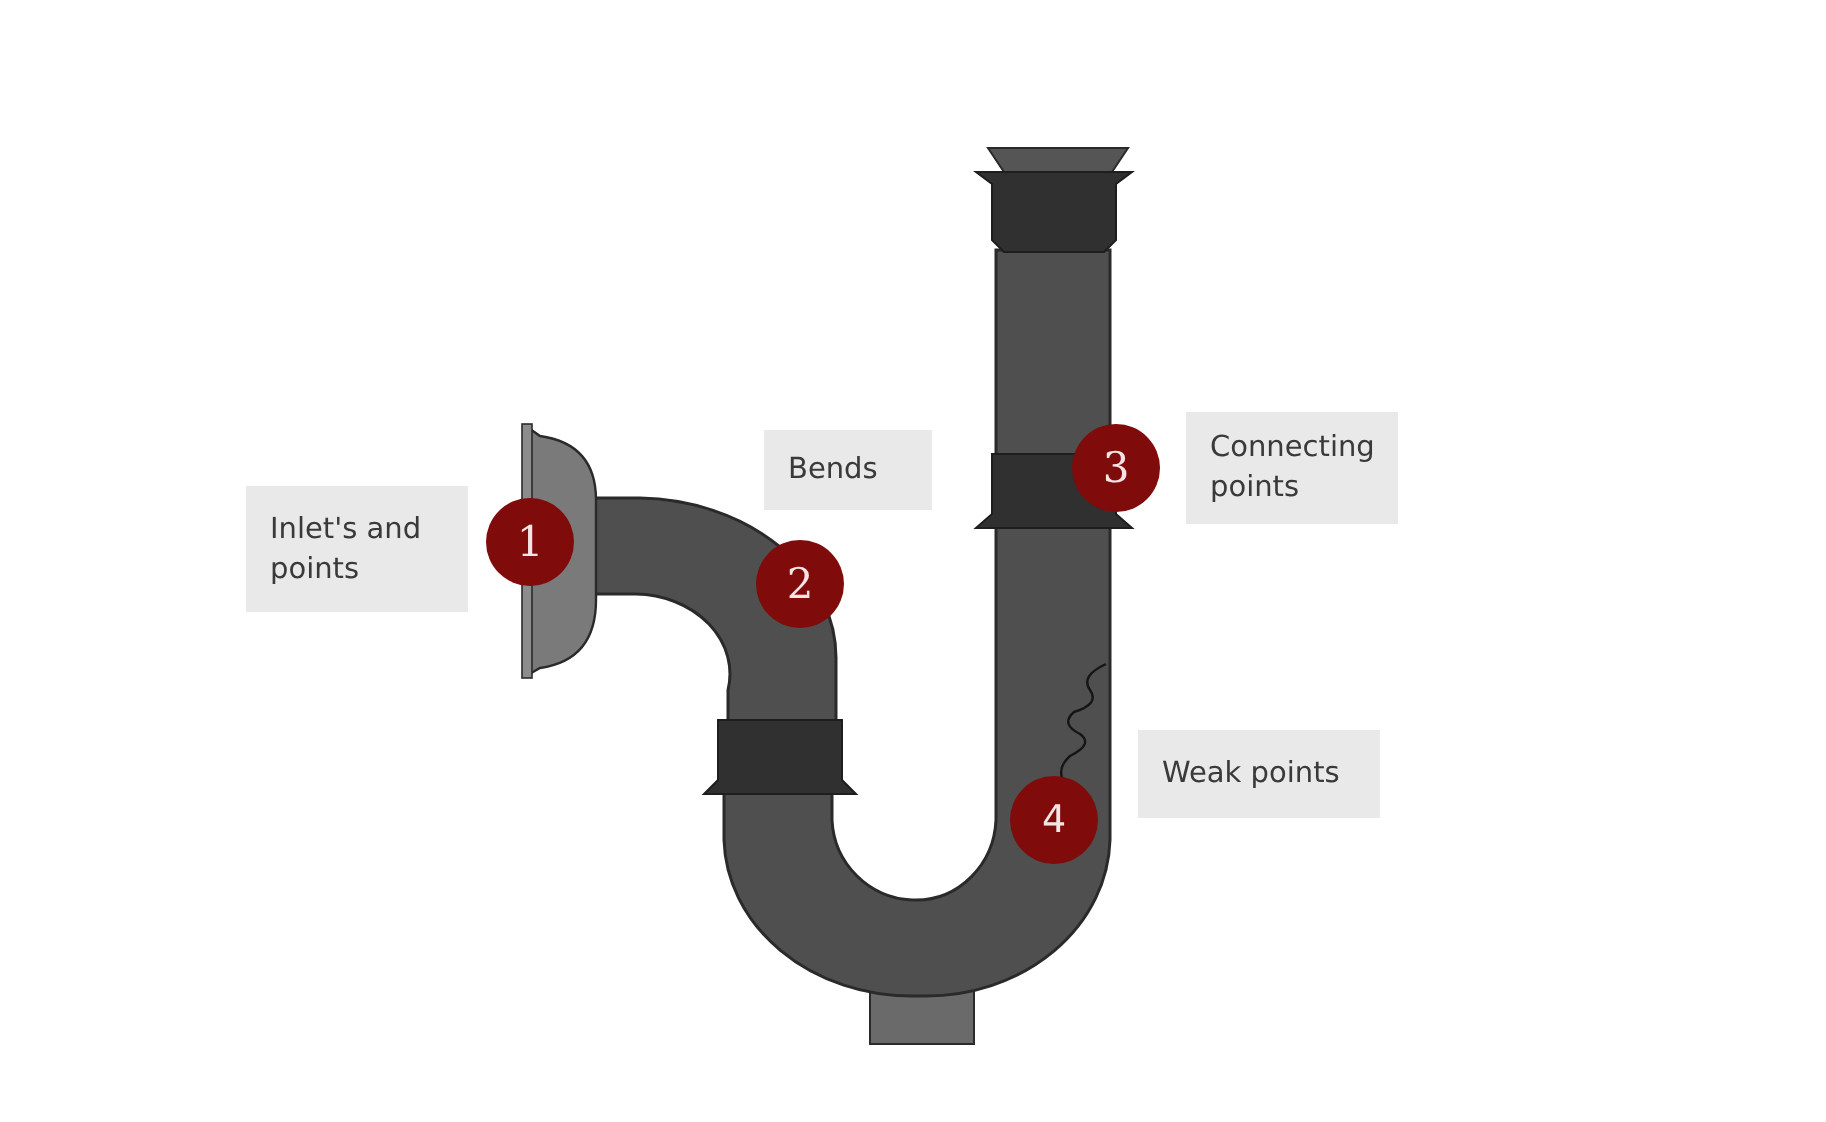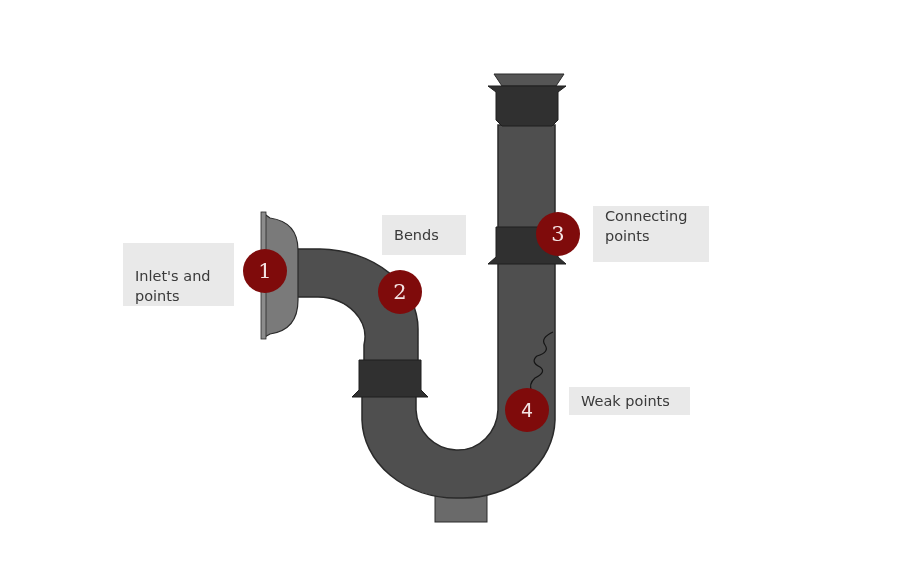--- a/index.html
+++ b/index.html
@@ -31,35 +31,35 @@
 
     <path d="M496 227 L558 227 L558 257 L566 264 L488 264 L496 257 Z" fill="#303030" stroke="#1e1e1e" stroke-width="1"></path>
 
     <path d="M494 74 L564 74 L556 86 L502 86 Z" fill="#555555" stroke="#2a2a2a" stroke-width="1"></path>
     <path d="M488 86 L566 86 L558 92 L558 120 L552 126 L502 126 L496 120 L496 92 Z" fill="#303030" stroke="#1e1e1e" stroke-width="1"></path>
 
     <path d="M553 332 Q540 338 545 345 Q550 352 537 356 Q530 362 540 367 Q547 372 535 378 Q528 384 532 392" fill="none" stroke="#151515" stroke-width="1.2"></path>
   </svg>
 
   
-  <div class="label" style="left:123px;top:243px;width:111px;height:63px;flex-direction:column;align-items:flex-start;justify-content:flex-end;">
+  <div class="label" style="left:123px;top:243px;width:111px;height:63px;flex-direction:column;align-items:flex-start;justify-content:center;">
     <span>Inlet's and</span>
     <span>points</span>
   </div>
 
   <div class="label" style="left:382px;top:215px;width:84px;height:40px;">
     <span>Bends</span>
   </div>
 
-  <div class="label" style="left:593px;top:206px;width:116px;height:56px;flex-direction:column;align-items:flex-start;">
+  <div class="label" style="left:593px;top:206px;width:106px;height:56px;flex-direction:column;align-items:flex-start;justify-content:center;">
     <span>Connecting</span>
     <span>points</span>
   </div>
 
-  <div class="label" style="left:569px;top:387px;width:121px;height:28px;">
+  <div class="label" style="left:569px;top:365px;width:121px;height:44px;">
     <span>Weak points</span>
   </div>
 
   
   <div class="badge" style="left:243px;top:249px;">
     <span>1</span>
   </div>
   <div class="badge" style="left:378px;top:270px;">
     <span>2</span>
   </div>

